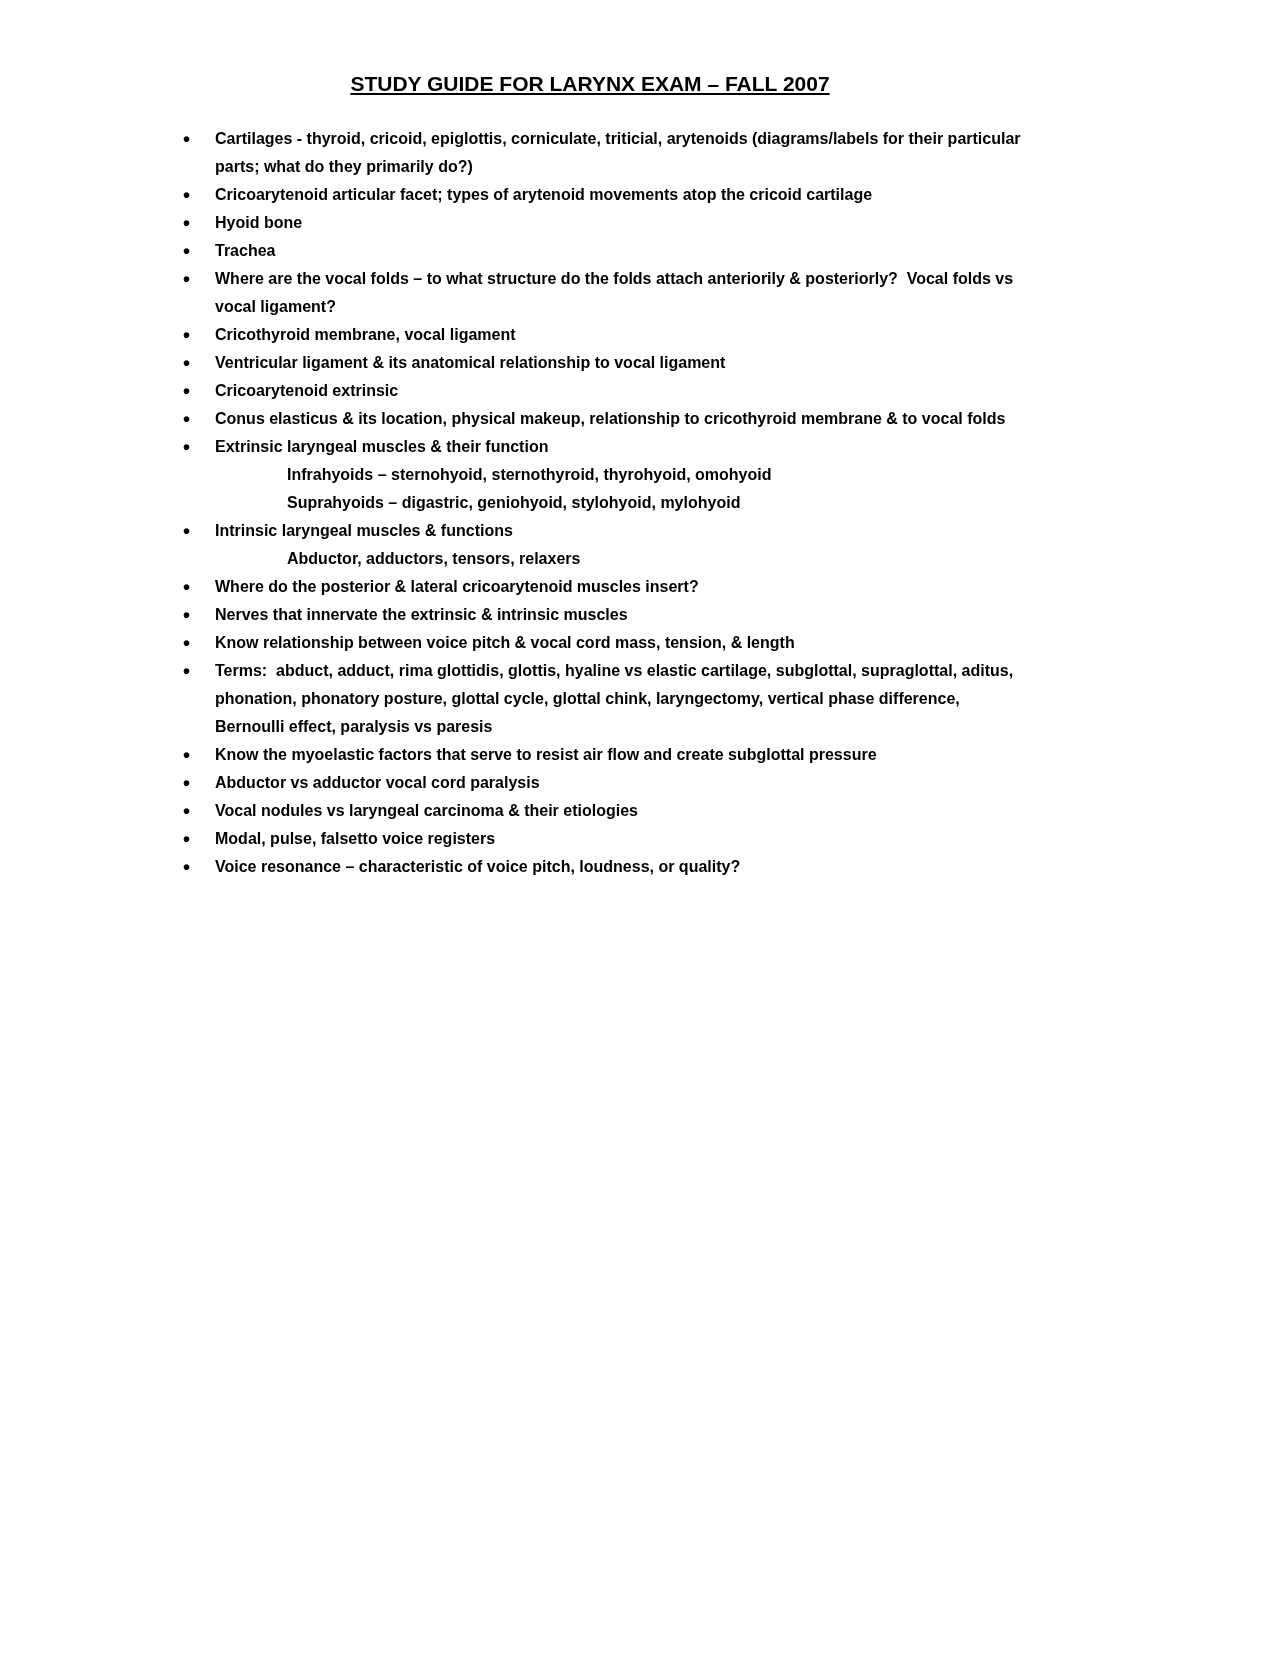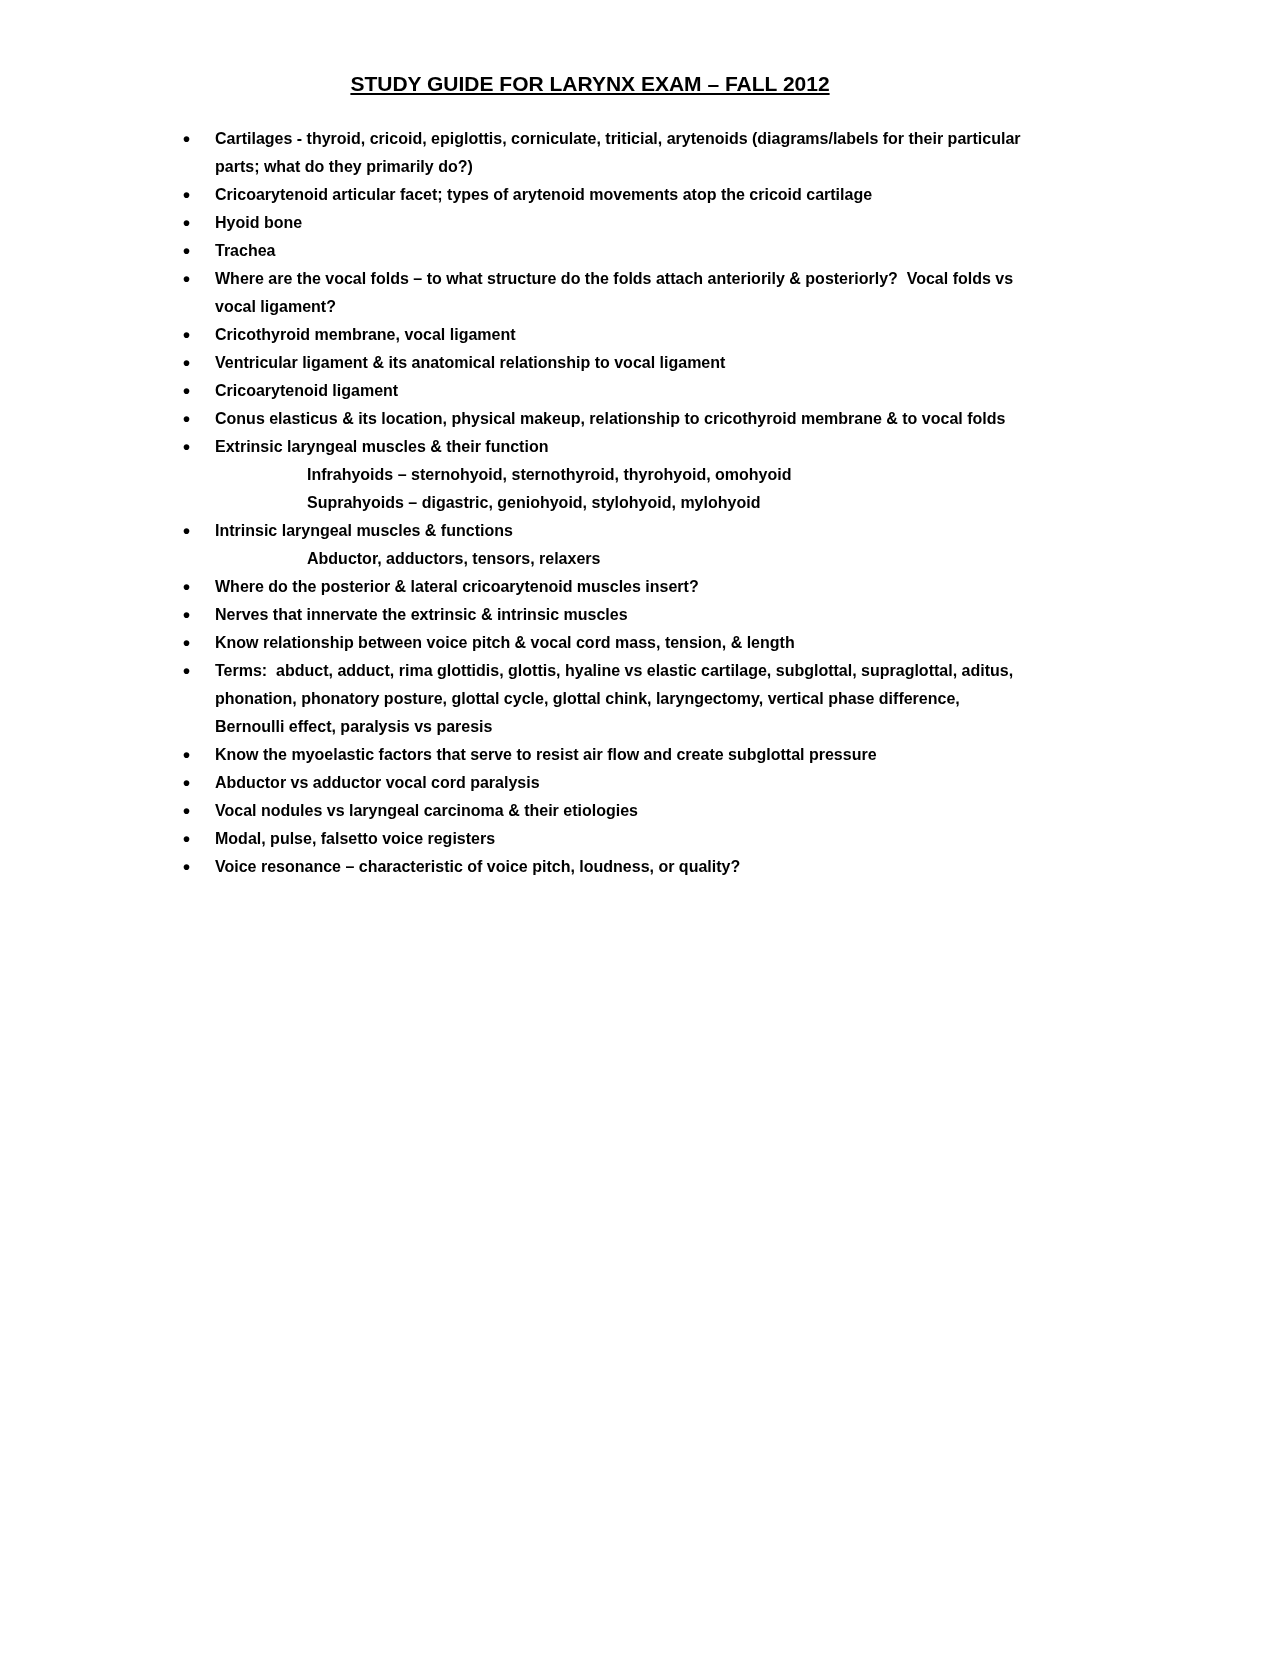--- a/index.html
+++ b/index.html
@@ -44,40 +44,40 @@
     content: "\2022";
     position: absolute;
     left: -32px;
     top: 0;
     font-size: 20px;
   }
   .li-text {
     white-space: pre-wrap;
   }
   .sub-line {
-    margin-left: 92px;
+    margin-left: 72px;
     white-space: pre-wrap;
   }
 </style>
 </head>
 <body>
 
 <div class="page">
 
-  <h1 class="doc-title">STUDY GUIDE FOR LARYNX EXAM – FALL 2012</h1>
+  <h1 class="doc-title">STUDY GUIDE FOR LARYNX EXAM – FALL 2007</h1>
 
   <ul class="study-list">
     <li><span class="li-text">Cartilages - thyroid, cricoid, epiglottis, corniculate, triticial, arytenoids (diagrams/labels for their particular parts; what do they primarily do?)</span></li>
     <li><span class="li-text">Cricoarytenoid articular facet; types of arytenoid movements atop the cricoid cartilage</span></li>
     <li><span class="li-text">Hyoid bone</span></li>
     <li><span class="li-text">Trachea</span></li>
     <li><span class="li-text">Where are the vocal folds – to what structure do the folds attach anteriorily &amp; posteriorly?  Vocal folds vs vocal ligament?</span></li>
     <li><span class="li-text">Cricothyroid membrane, vocal ligament</span></li>
     <li><span class="li-text">Ventricular ligament &amp; its anatomical relationship to vocal ligament</span></li>
-    <li><span class="li-text">Cricoarytenoid ligament</span></li>
+    <li><span class="li-text">Cricoarytenoid extrinsic</span></li>
     <li><span class="li-text">Conus elasticus &amp; its location, physical makeup, relationship to cricothyroid membrane &amp; to vocal folds</span></li>
 
     <li>
       <span class="li-text">Extrinsic laryngeal muscles &amp; their function</span>
       <div class="sub-line">Infrahyoids – sternohyoid, sternothyroid, thyrohyoid, omohyoid</div>
       <div class="sub-line">Suprahyoids – digastric, geniohyoid, stylohyoid, mylohyoid</div>
     </li>
 
     <li>
       <span class="li-text">Intrinsic laryngeal muscles &amp; functions</span>

